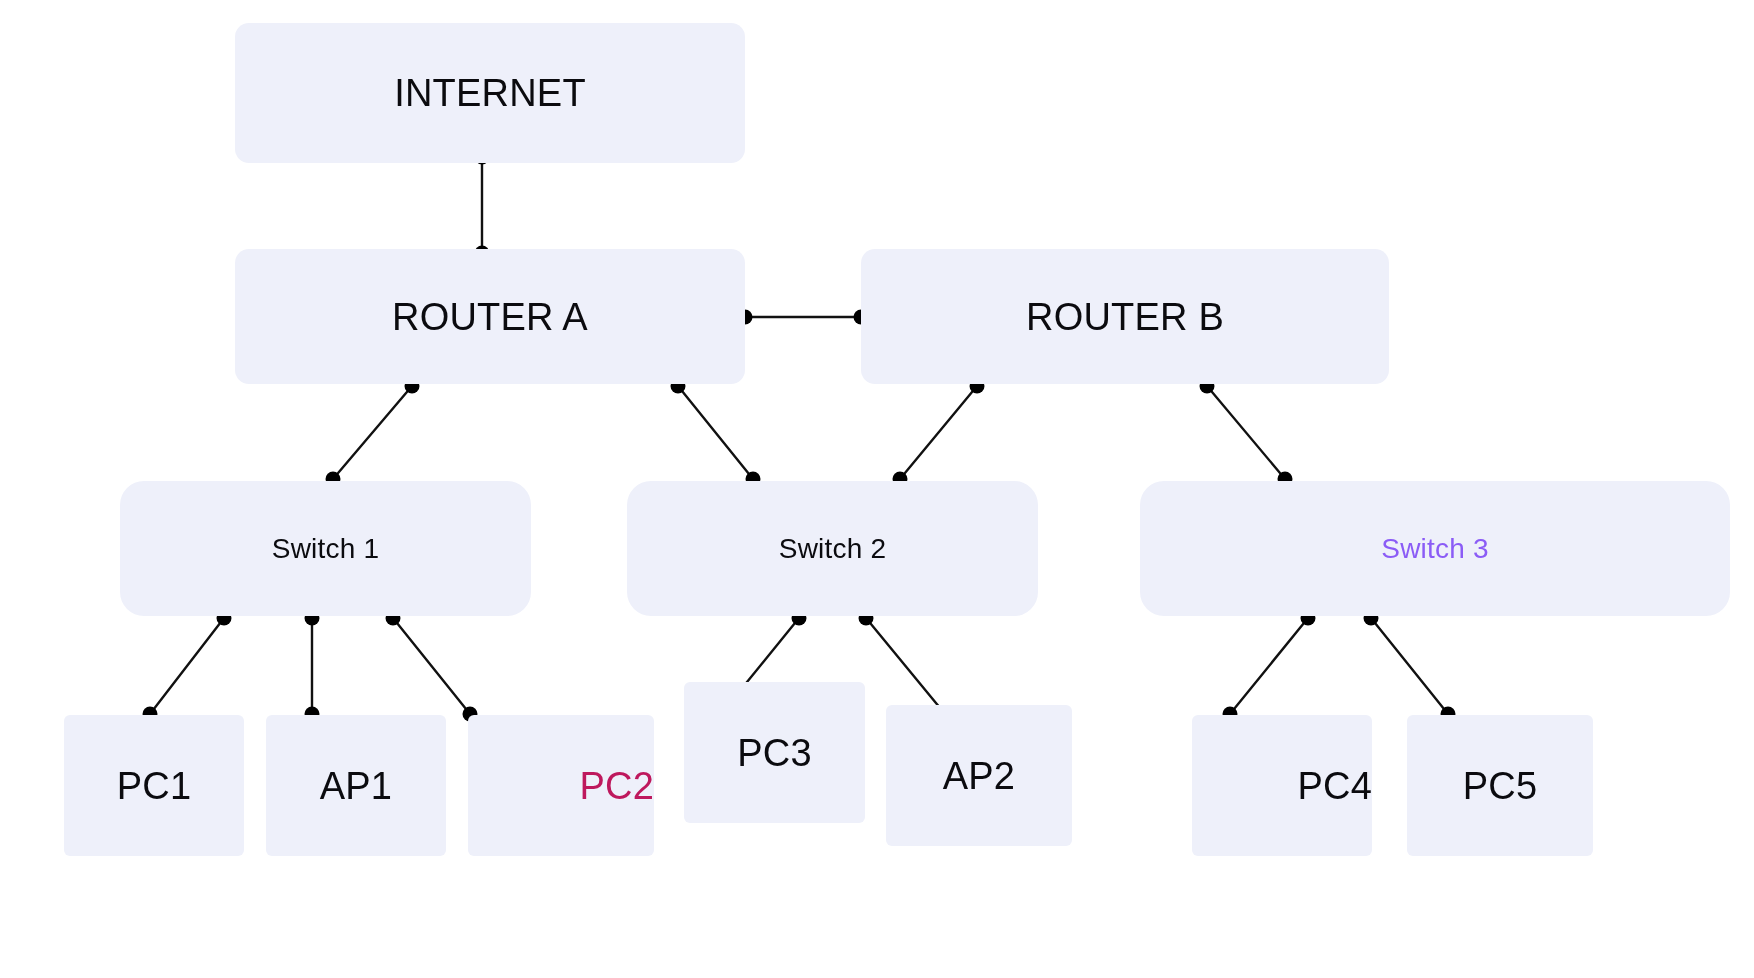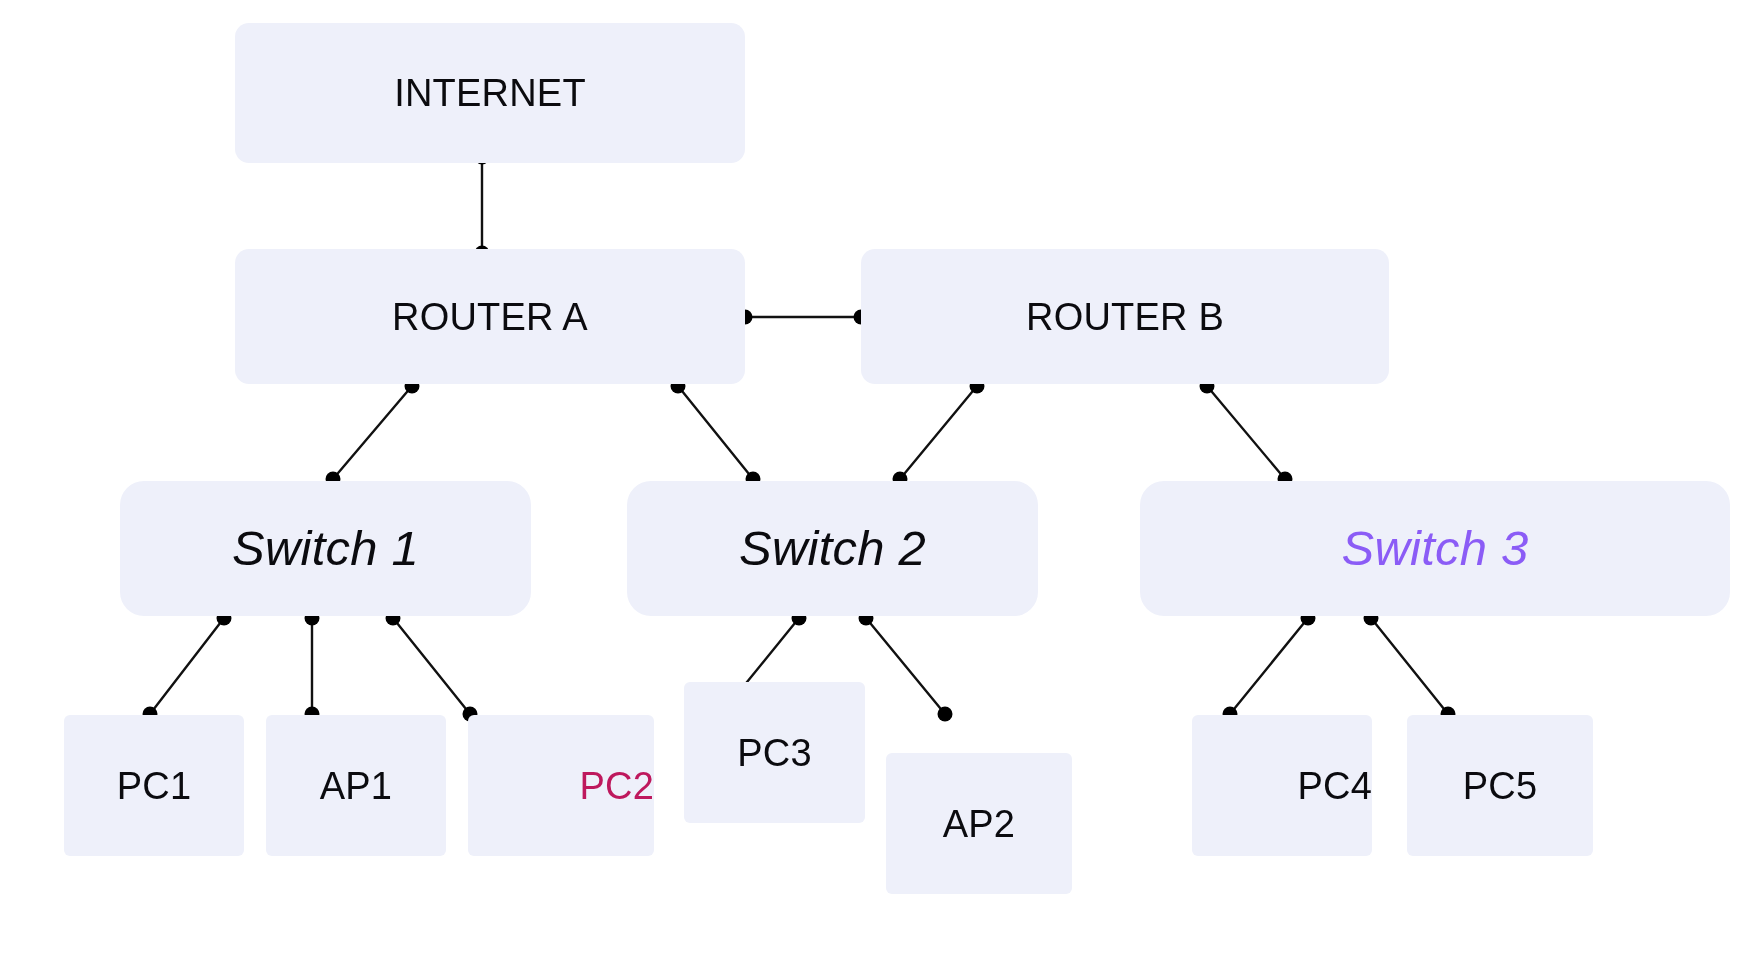--- a/index.html
+++ b/index.html
@@ -29,21 +29,21 @@
     background: #eef0fa;
     border-radius: 18px;
     display: flex;
     align-items: center;
     justify-content: center;
     color: #0b0b0f;
     letter-spacing: 0.2px;
     user-select: none;
   }
   .node.tier-top  { font-size: 38px; border-radius: 14px; }
-  .node.tier-mid  { font-size: 49px; border-radius: 24px; font-style: italic; }
+  .node.tier-mid  { font-size: 28px; border-radius: 24px; }
   .node.tier-leaf { font-size: 38px; border-radius: 6px; margin-left: 44px; }
   .node-label {
     white-space: nowrap;
     line-height: 1;
   }
 </style>
 </head>
 <body>
 
 <div id="canvas">
@@ -118,21 +118,21 @@
       </div>
       <div class="node tier-leaf" style="left: 222px; top: 715px; width: 180px; height: 141px; background: rgb(238, 240, 250); color: rgb(11, 11, 15);">
         <span class="node-label">AP1</span>
       </div>
       <div class="node tier-leaf" style="left: 424px; top: 715px; width: 186px; height: 141px; background: rgb(238, 240, 250); color: #be185d; justify-content: flex-end;">
         <span class="node-label">PC2</span>
       </div>
       <div class="node tier-leaf" style="left: 640px; top: 682px; width: 181px; height: 141px; background: rgb(238, 240, 250); color: rgb(11, 11, 15);">
         <span class="node-label">PC3</span>
       </div>
-      <div class="node tier-leaf" style="left: 842px; top: 753px; width: 186px; height: 141px; background: rgb(238, 240, 250); color: rgb(11, 11, 15);">
+      <div class="node tier-leaf" style="left: 842px; top: 705px; width: 186px; height: 141px; background: rgb(238, 240, 250); color: rgb(11, 11, 15);">
         <span class="node-label">AP2</span>
       </div>
       <div class="node tier-leaf" style="left: 1148px; top: 715px; width: 180px; height: 141px; background: rgb(238, 240, 250); color: rgb(11, 11, 15); justify-content: flex-end;">
         <span class="node-label">PC4</span>
       </div>
       <div class="node tier-leaf" style="left: 1363px; top: 715px; width: 186px; height: 141px; background: rgb(238, 240, 250); color: rgb(11, 11, 15);">
         <span class="node-label">PC5</span>
       </div>
     </div>
 

